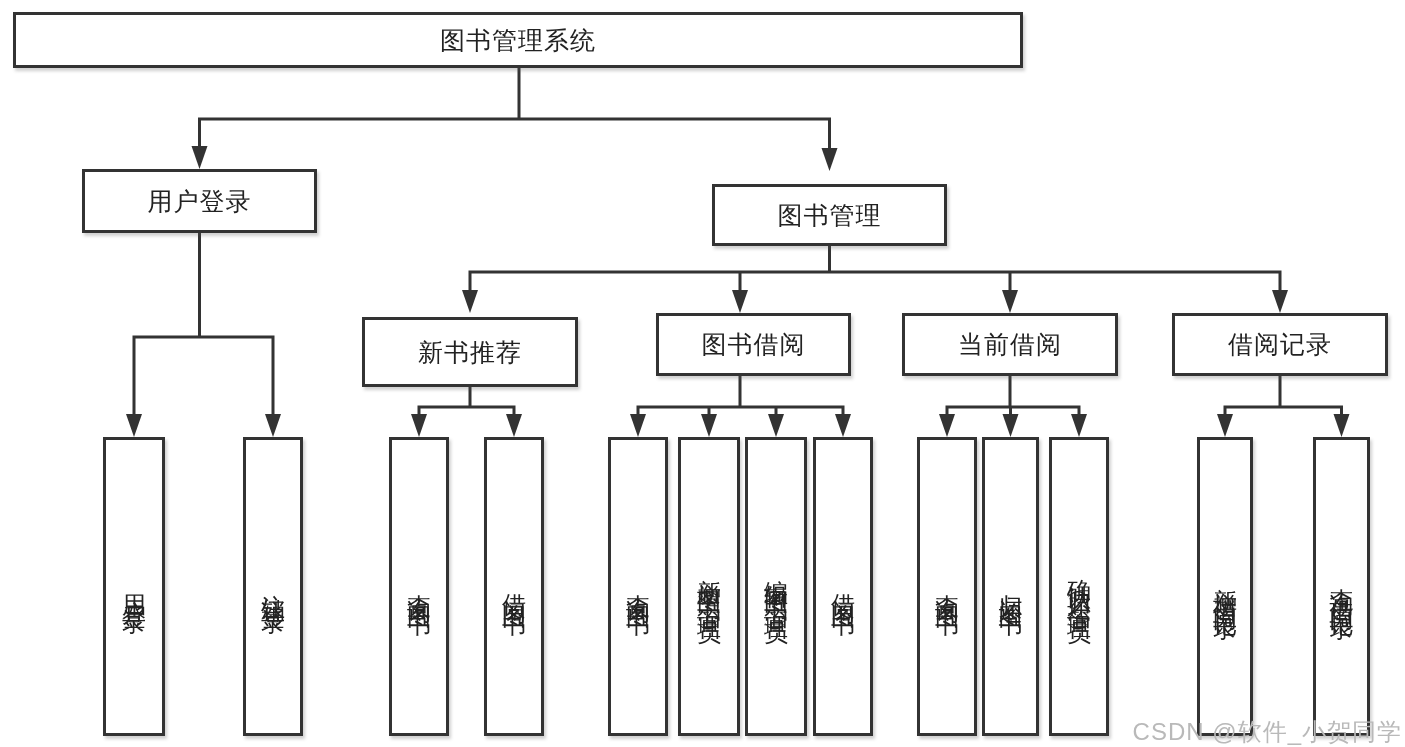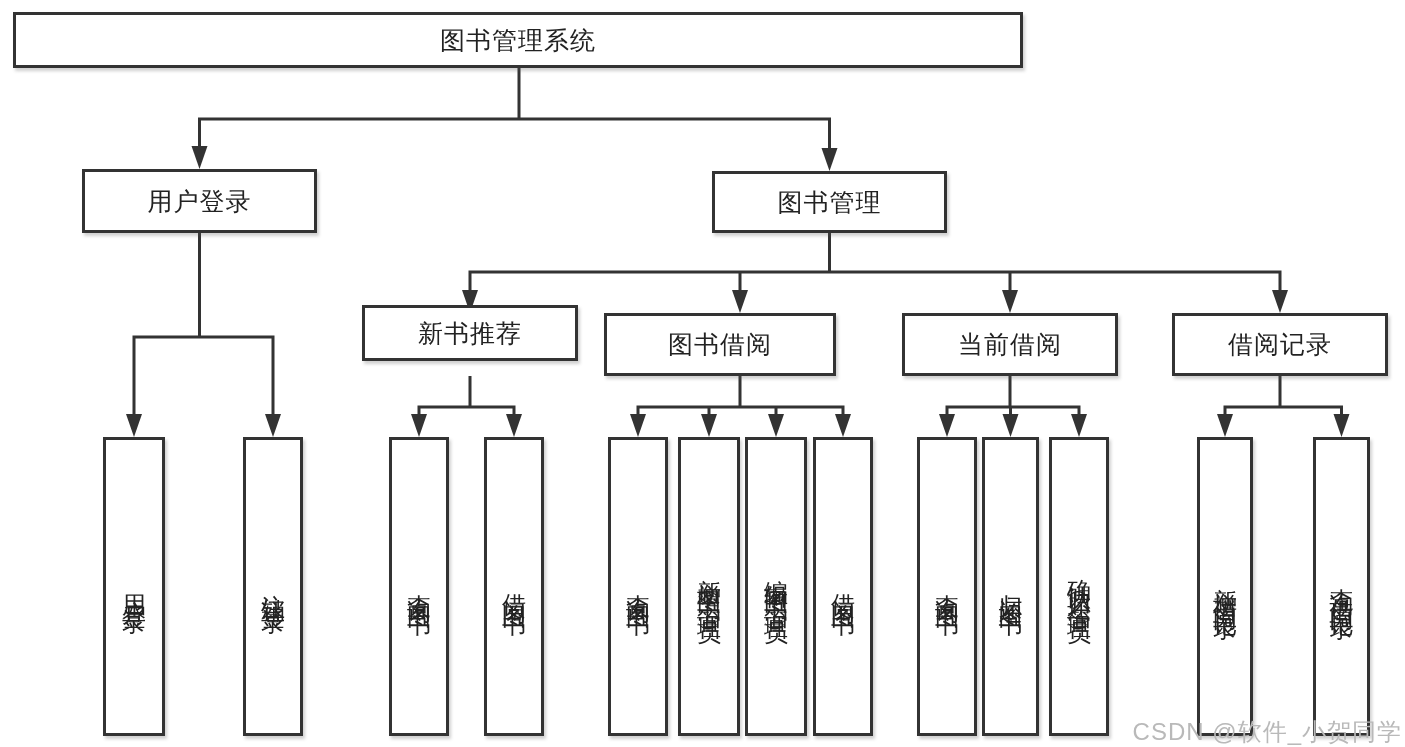--- a/index.html
+++ b/index.html
@@ -102,28 +102,28 @@
     </g>
   </svg>
 
   <div class="node h" style="left:13px; top:12px; width:1010px; height:56px;">
     <span>图书管理系统</span>
   </div>
 
   <div class="node h" style="left:82px; top:169px; width:235px; height:64px;">
     <span>用户登录</span>
   </div>
-  <div class="node h" style="left:712px; top:171px; width:235px; height:62px;">
+  <div class="node h" style="left:712px; top:184px; width:235px; height:62px;">
     <span>图书管理</span>
   </div>
 
-  <div class="node h" style="left:362px; top:305px; width:216px; height:56px;">
+  <div class="node h" style="left:362px; top:317px; width:216px; height:70px;">
     <span>新书推荐</span>
   </div>
-  <div class="node h" style="left:604px; top:313px; width:232px; height:63px;justify-content:center;">
+  <div class="node h" style="left:656px; top:313px; width:195px; height:63px;justify-content:center;">
     <span>图书借阅</span>
   </div>
   <div class="node h" style="left:902px; top:313px; width:216px; height:63px;">
     <span>当前借阅</span>
   </div>
   <div class="node h" style="left:1172px; top:313px; width:216px; height:63px;align-items:center;">
     <span>借阅记录</span>
   </div>
 
   <div class="node v" style="left:103px; top:437px; width:62px; height:299px;">

